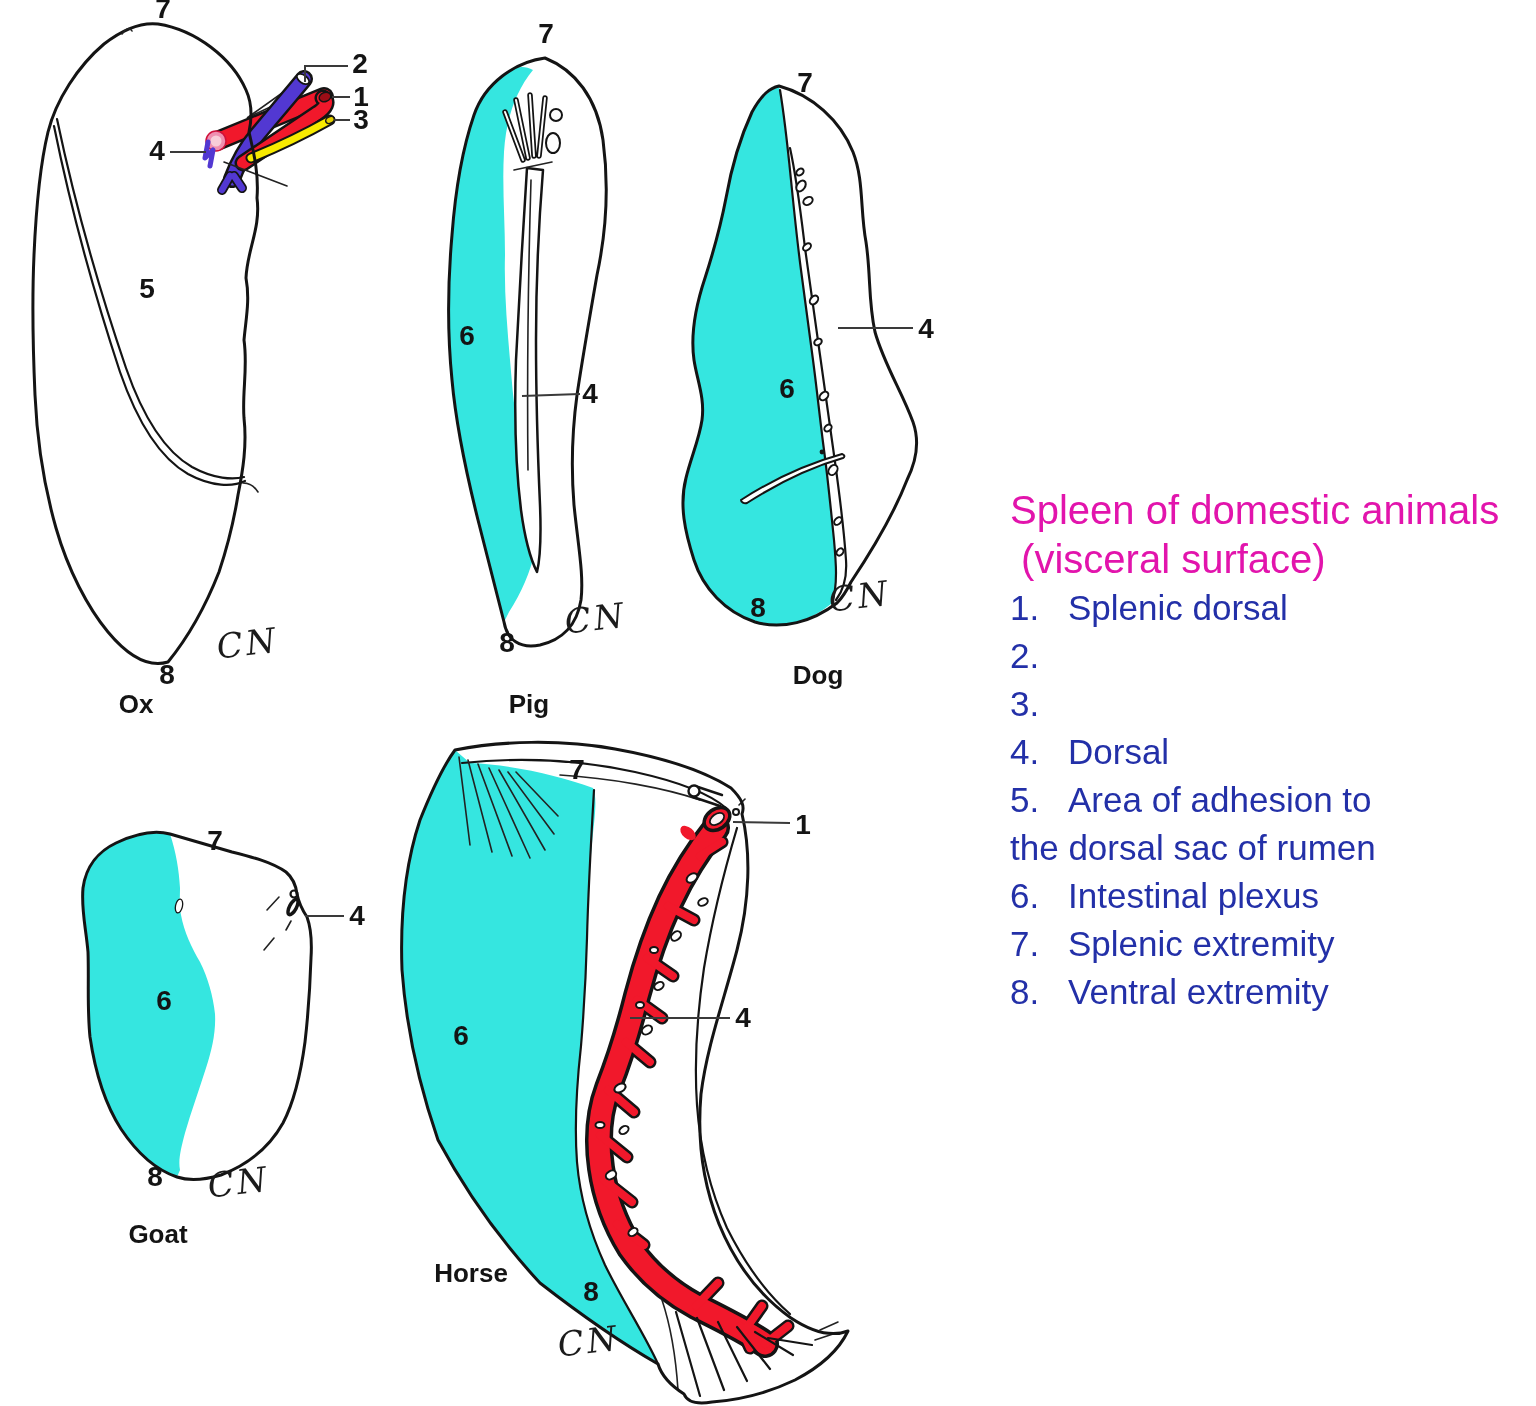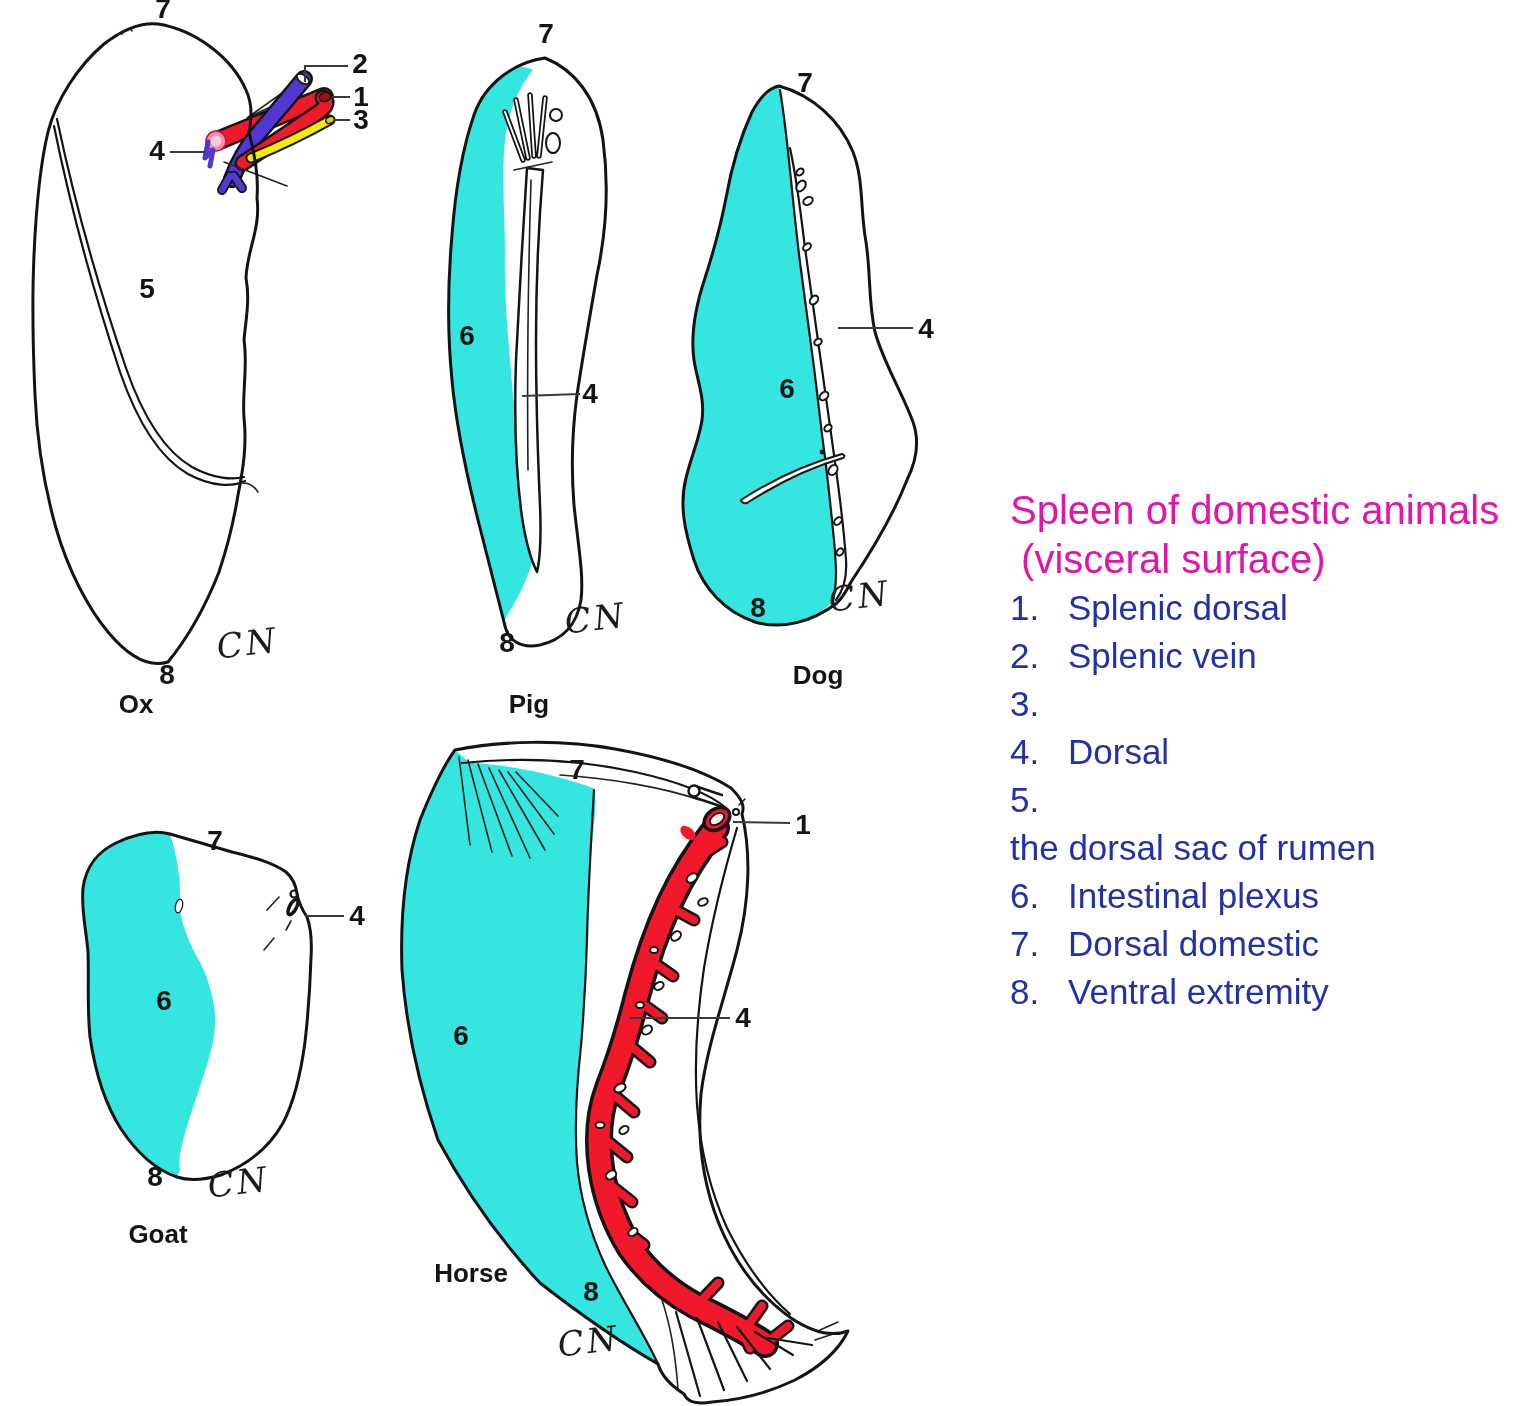--- a/index.html
+++ b/index.html
@@ -208,45 +208,45 @@
   <div class="legend-title">Spleen of domestic animals</div>
   <div class="legend-title"> (visceral surface)</div>
 
   <div class="legend-item">
     <span class="li-num">1.</span>
     <span class="li-txt">Splenic dorsal</span>
   </div>
 
   <div class="legend-item">
     <span class="li-num">2.</span>
-    <span class="li-txt">Splenic vein</span>
   </div>
 
   <div class="legend-item">
     <span class="li-num">3.</span>
   </div>
 
   <div class="legend-item">
     <span class="li-num">4.</span>
     <span class="li-txt">Dorsal</span>
   </div>
 
   <div class="legend-item">
     <span class="li-num">5.</span>
+    <span class="li-txt">Area of adhesion to</span>
   </div>
   <div class="legend-cont">the dorsal sac of rumen</div>
 
   <div class="legend-item">
     <span class="li-num">6.</span>
     <span class="li-txt">Intestinal plexus</span>
   </div>
 
   <div class="legend-item">
     <span class="li-num">7.</span>
-    <span class="li-txt">Dorsal domestic</span>
+    <span class="li-txt">Splenic extremity</span>
   </div>
 
   <div class="legend-item">
     <span class="li-num">8.</span>
     <span class="li-txt">Ventral extremity</span>
   </div>
 
 </div>
 
 </body></html>

